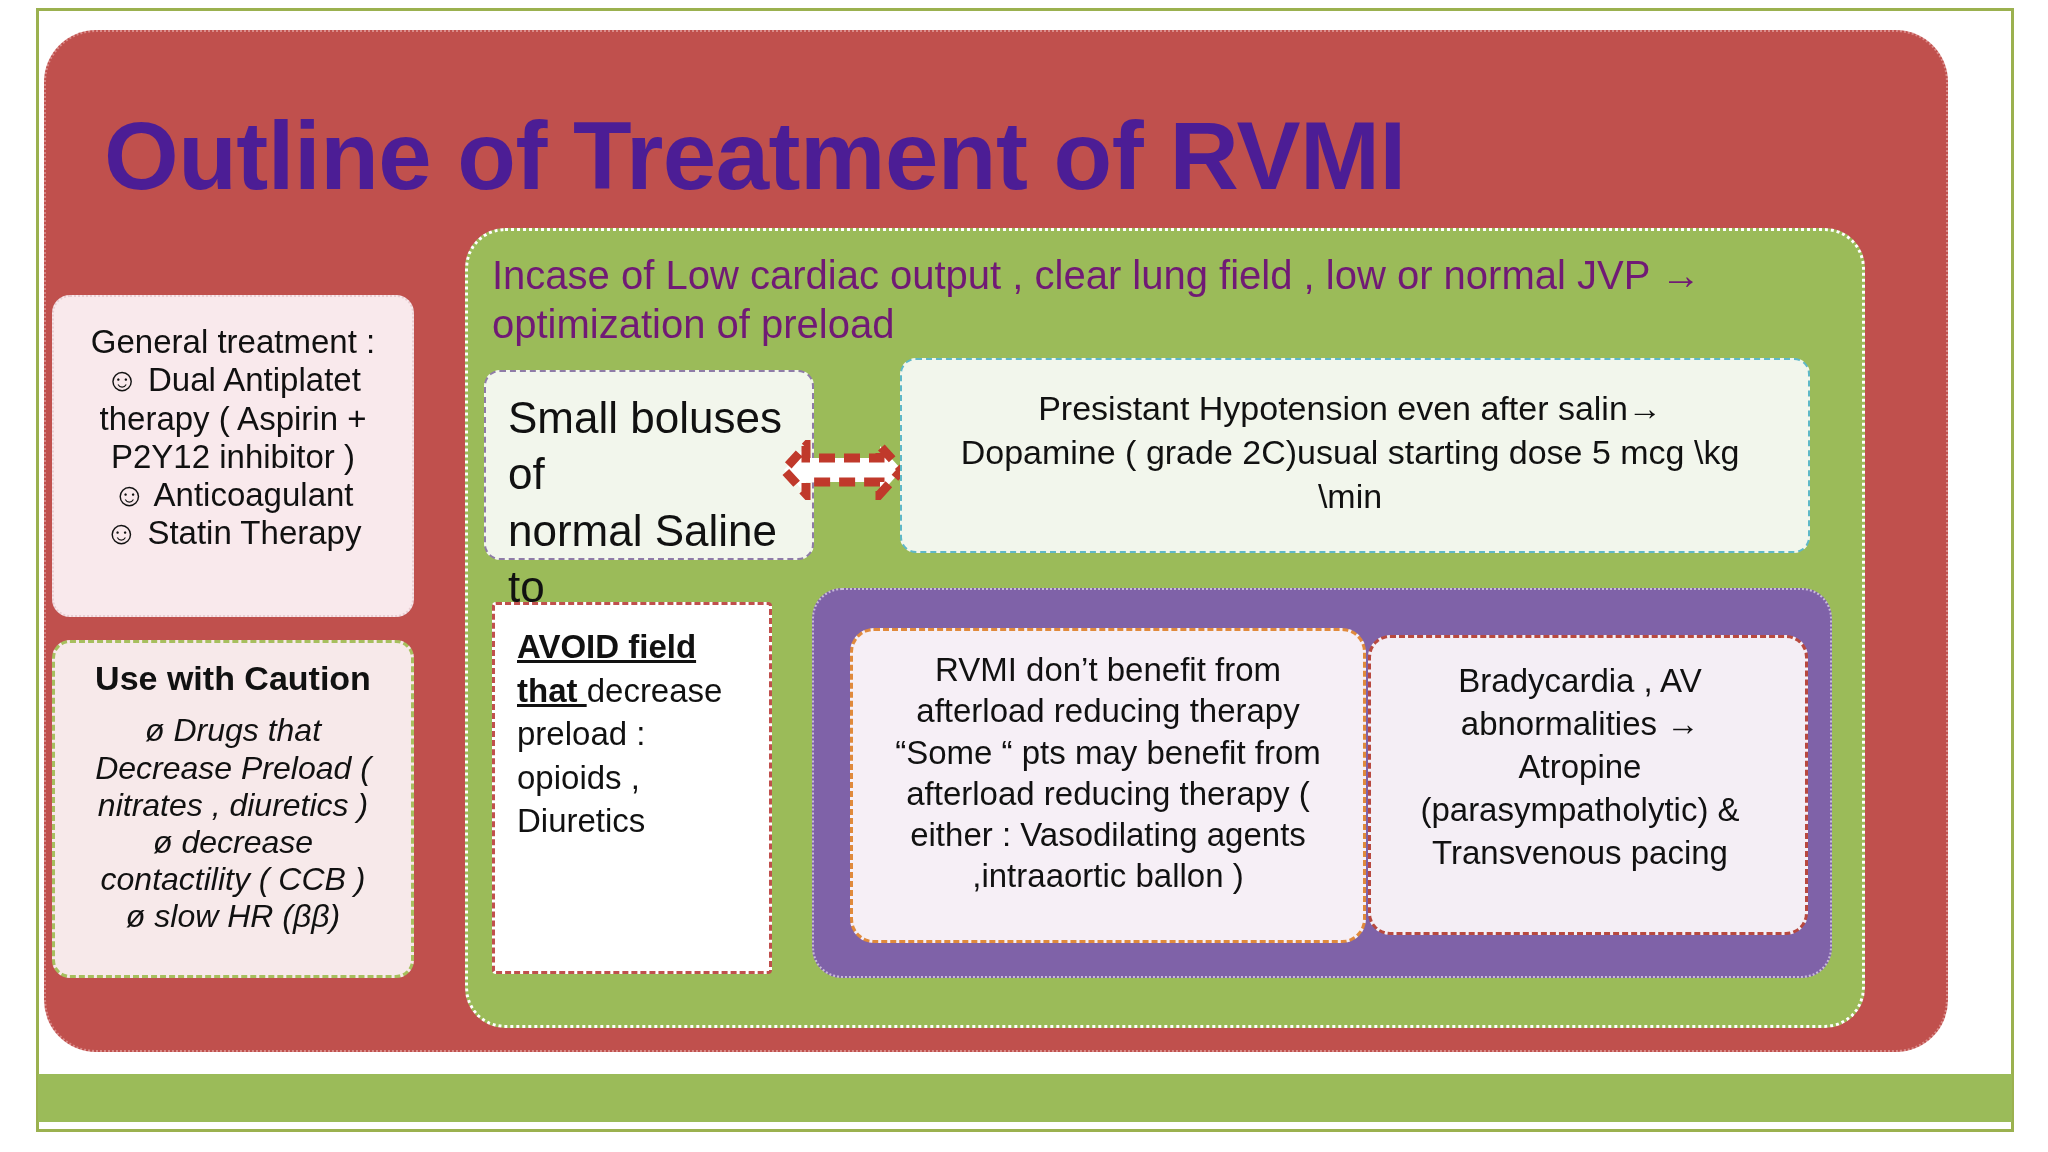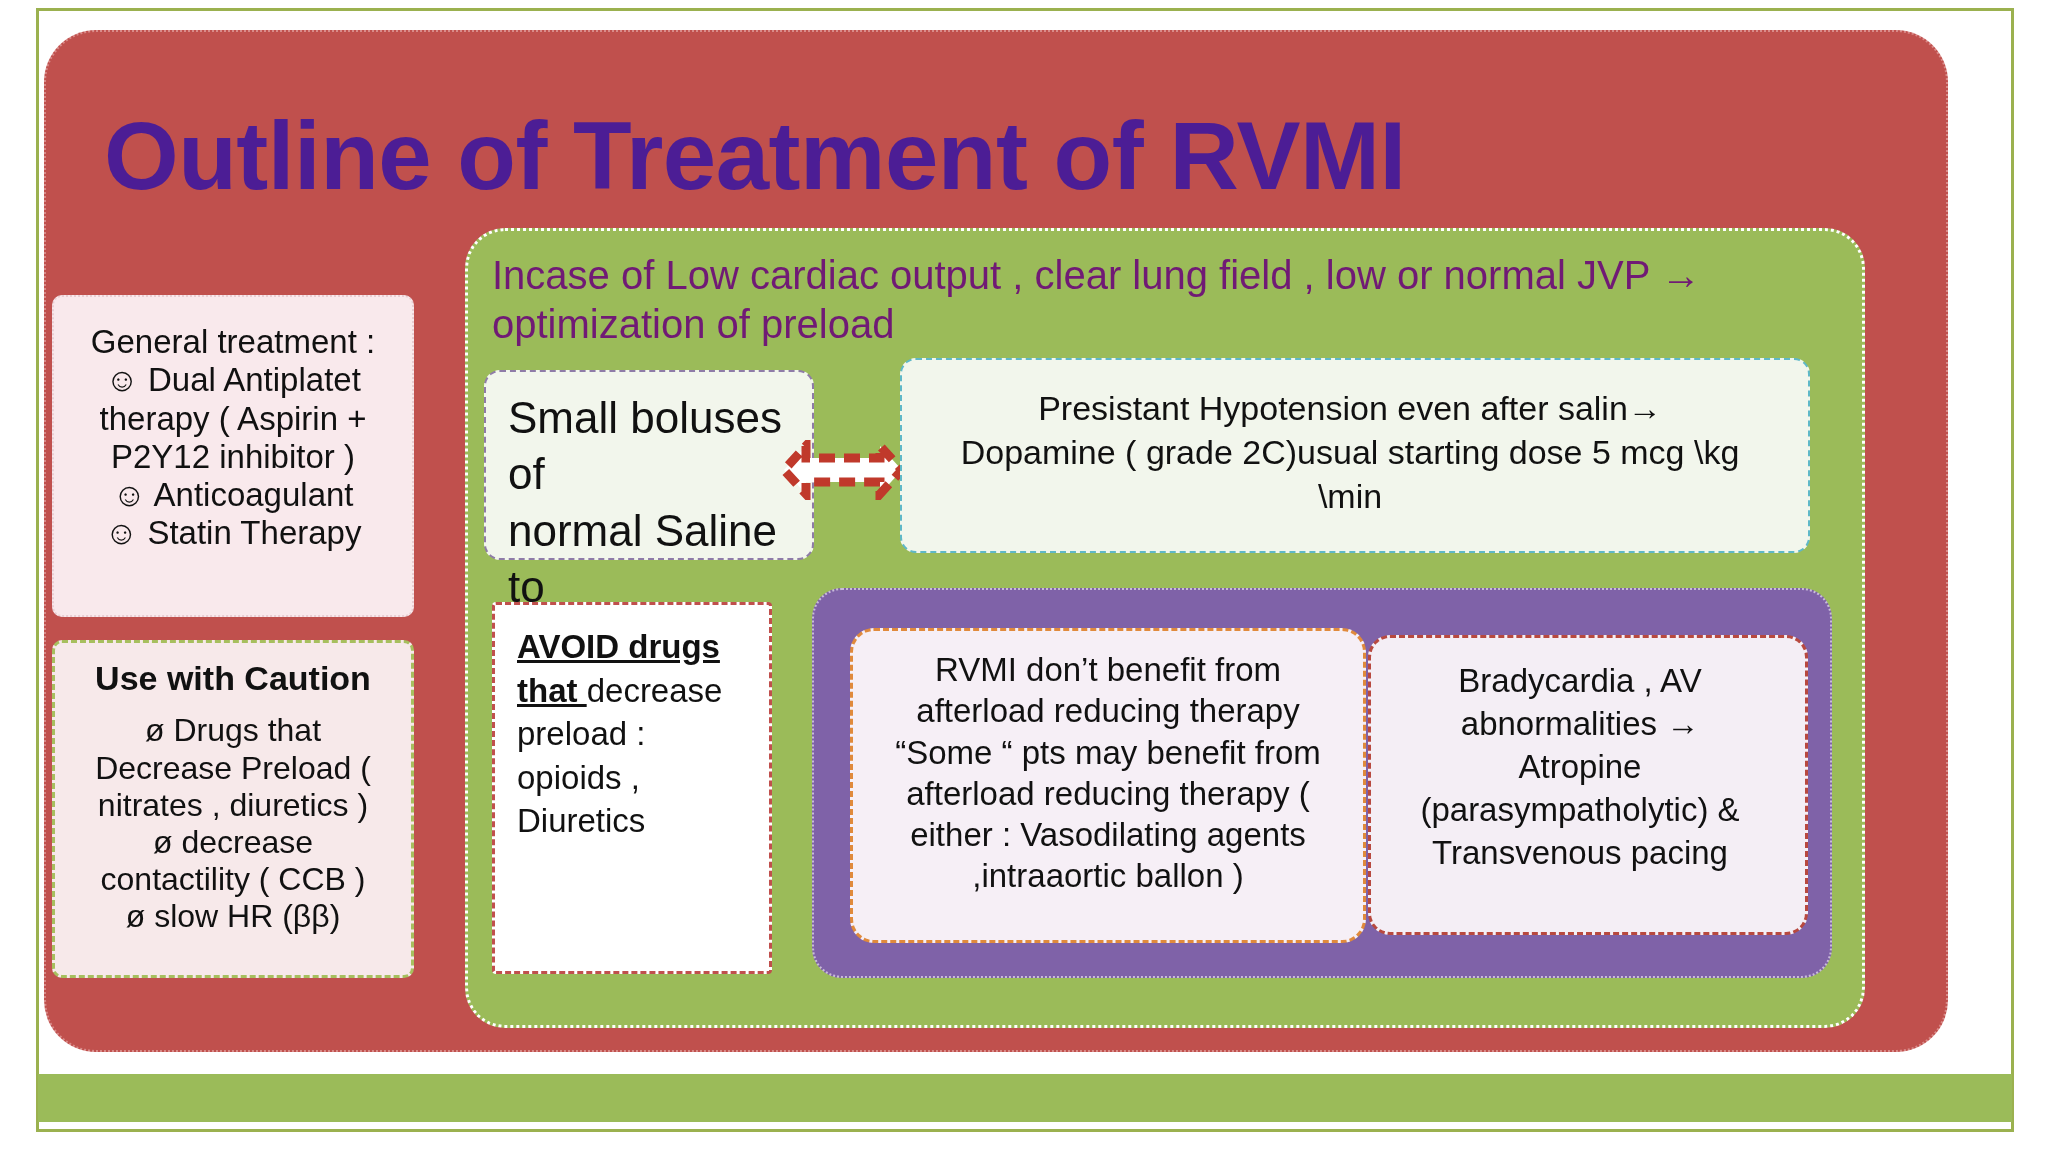--- a/index.html
+++ b/index.html
@@ -58,21 +58,21 @@
     line-height: 1.0;
     letter-spacing: -0.5px;
     white-space: nowrap;
   }
 
   
   .card {
     position: absolute;
     box-sizing: border-box;
     background: #f8eaea;
-    border-radius: 10px;
+    border-radius: 18px;
     text-align: center;
     color: #111111;
     line-height: 1.16;
   }
 
   
   #general-treatment-card {
     left: 52px;
     top: 295px;
     width: 362px;
@@ -91,21 +91,21 @@
     border: 3px dashed #a7bf5e;
     padding: 16px 12px 0 12px;
     font-size: 32px;
   }
   #caution-title {
     font-weight: bold;
     font-size: 34px;
     display: block;
     margin-bottom: 14px;
   }
-  .caution-body { display: block; }
+  .caution-body { display: block; font-style: italic; }
 
   
   #green-panel {
     position: absolute;
     left: 465px;
     top: 228px;
     width: 1400px;
     height: 800px;
     background: #9bbb59;
     border: 3px dotted #ffffff;
@@ -274,21 +274,21 @@
     <polygon points="28,6 28,18 102,18 102,6 124,30 102,54 102,42 28,42 28,54 6,30" fill="#ffffff" stroke="#c0392b" stroke-width="9" stroke-dasharray="16,9" stroke-linejoin="miter"></polygon>
   </svg>
 
   <div class="card" id="dopamine-card">
     <div>Presistant Hypotension even after salin→</div>
     <div>Dopamine ( grade 2C)usual starting dose 5 mcg \kg</div>
     <div>\min</div>
   </div>
 
   <div class="card" id="avoid-card">
-    <div><span id="avoid-strong">AVOID  drugs that </span><span>decrease</span></div>
+    <div><span id="avoid-strong">AVOID  field that </span><span>decrease</span></div>
     <div>preload :</div>
     <div>opioids ,</div>
     <div>Diuretics</div>
   </div>
 
   <div id="purple-panel"></div>
 
   <div class="card" id="afterload-card">
     <div>RVMI don’t benefit from</div>
     <div>afterload reducing therapy</div>

